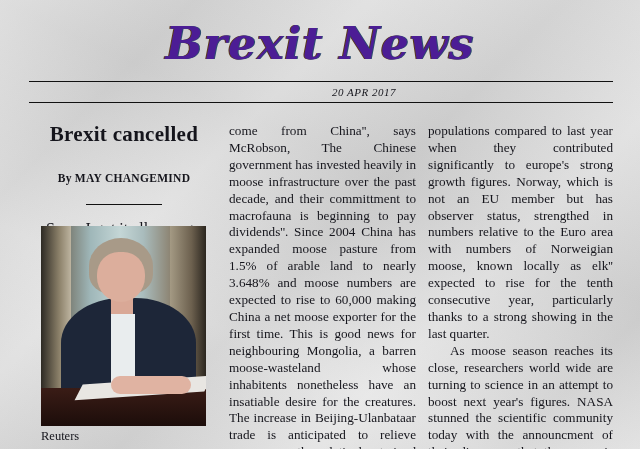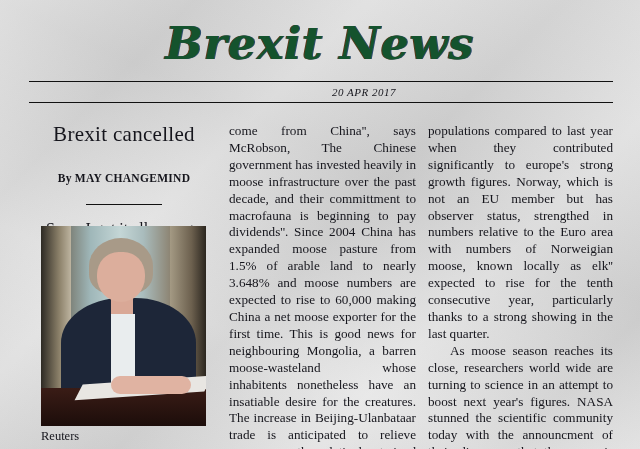--- a/index.html
+++ b/index.html
@@ -9,38 +9,38 @@
         linear-gradient(135deg, rgba(255,255,255,0.25) 0%, rgba(0,0,0,0.04) 18%, rgba(255,255,255,0.18) 34%, rgba(0,0,0,0.05) 52%, rgba(255,255,255,0.2) 70%, rgba(0,0,0,0.04) 88%, rgba(255,255,255,0.15) 100%),
         linear-gradient(25deg, rgba(0,0,0,0.03) 0%, rgba(255,255,255,0.2) 30%, rgba(0,0,0,0.04) 60%, rgba(255,255,255,0.15) 100%),
         #dcdcdc;
       color: #15151c;
       font-family: "Liberation Serif", "DejaVu Serif", serif;
     }
     .masthead {
       position: absolute; left: 0; top: 14px; width: 640px; text-align: center;
       font-family: "DejaVu Serif", "Liberation Serif", serif;
       font-size: 44px; font-weight: bold; letter-spacing: 1px;
-      line-height: 60px; color: #14532d;
+      line-height: 60px; color: #4c1d95;
       text-shadow: 1px 0 0 #2b4d6e, -1px 0 0 #5a3a1a;
       font-style: italic;
     }
     .rule { position: absolute; left: 29px; width: 584px; height: 0; border-top: 1.5px solid #111; }
     .rule.top { top: 81px; }
     .rule.bottom { top: 102px; }
     .dateline {
       position: absolute; top: 85px; left: 4px; width: 640px; text-align: center;
       font-size: 11px; font-style: italic; letter-spacing: 0.5px; line-height: 14px; padding-left: 40px;
     }
     .col { position: absolute; top: 123px; font-size: 13.2px; line-height: 16.9px; text-align: justify; }
     .col p { margin: 0; }
     .col p.indent { text-indent: 22px; }
     .col-left { left: 29px; width: 190px; top: 122px; text-align: center; }
     .col-mid { left: 229px; width: 187px; }
     .col-right { left: 428px; width: 185px; }
-    .headline { font-size: 21px; line-height: 24px; margin: 0; font-weight: normal; letter-spacing: 0.3px; }
+    .headline { font-size: 21px; line-height: 24px; margin: 0; font-weight: bold; letter-spacing: 0.3px; }
     .byline { margin-top: 24px; font-size: 11.5px; font-weight: bold; letter-spacing: 0.3px; }
     .short-rule { width: 76px; margin: 17px auto 0; border-top: 1.5px solid #111; }
     .standfirst { text-align: left; margin: 16px 0 0 17px; font-size: 16px; line-height: 16px; }
     .photo {
       position: absolute; left: 41px; top: 226px; width: 165px; height: 200px; overflow: hidden;
       background: linear-gradient(90deg, #3b3a34 0%, #6e6a5c 12%, #9fb7b9 30%, #c4d6d6 48%, #a9bcbd 62%, #8a7f6c 80%, #4d463c 100%);
     }
     .photo .curtain-l { position: absolute; left: 0; top: 0; width: 30px; height: 165px; background: linear-gradient(90deg, #2d2a24, #8b8069 60%, #bdb4a0); }
     .photo .curtain-r { position: absolute; right: 0; top: 0; width: 36px; height: 160px; background: linear-gradient(90deg, #a49a84, #6c604e 60%, #2b261f); }
     .photo .desk { position: absolute; left: 0; bottom: 0; width: 165px; height: 38px; background: linear-gradient(180deg, #3a1c16, #1c0d0a); }

